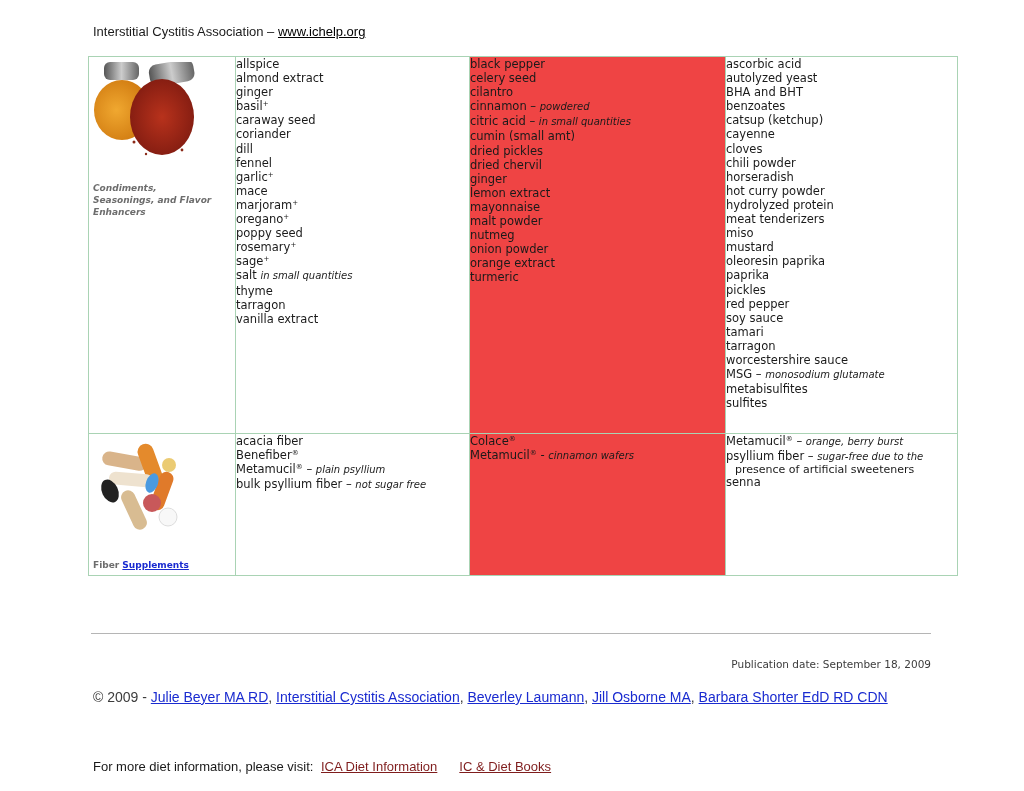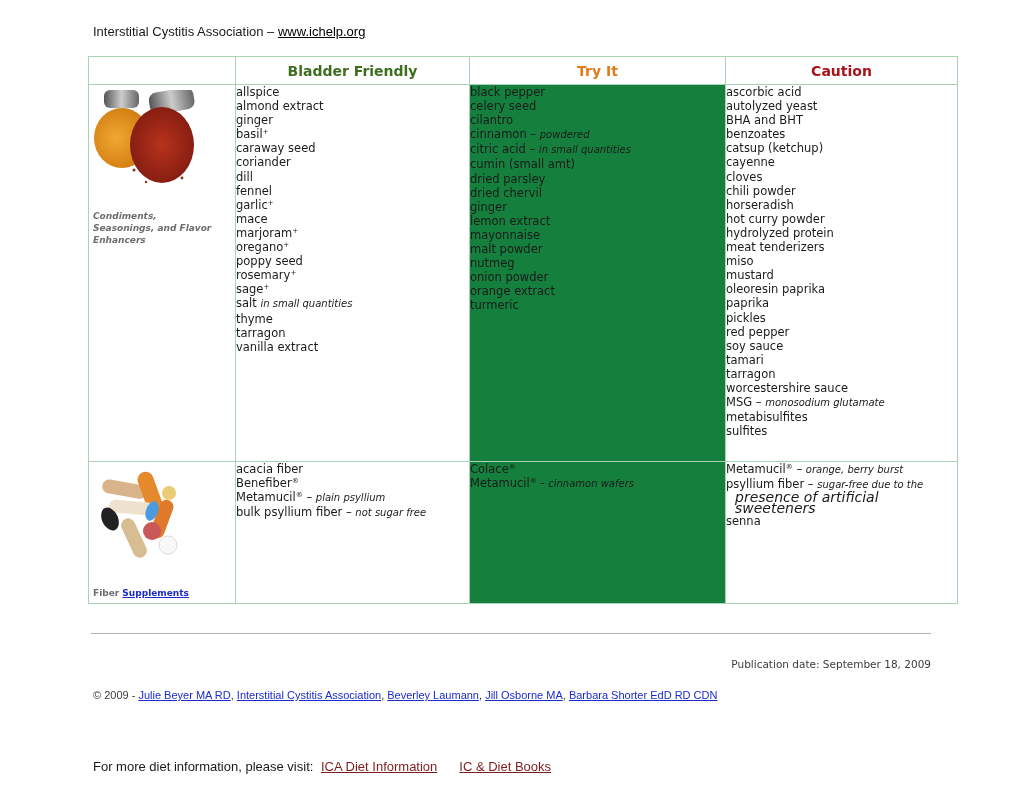--- a/index.html
+++ b/index.html
@@ -10,65 +10,59 @@
 
   table.diet { position: absolute; left: 88px; top: 56px; border-collapse: collapse; table-layout: fixed; width: 869px; }
   table.diet td, table.diet th { border: 1px solid #a9d3b4; vertical-align: top; padding: 0; }
   table.diet th { height: 27px; font-size: 14px; font-weight: bold; text-align: center; vertical-align: middle; }
   th.col-friendly { color: #3e6f1f; }
   th.col-try { color: #e07a1a; }
   th.col-caution { color: #a8111a; }
 
   td.cat-cell { width: 146px; position: relative; }
   td.list-cell { padding: 5px 4px 0 4px; font-size: 11.5px; line-height: 14.1px; }
-  td.try-cell { background: #15803d; }
+  td.try-cell { background: #ef4444; }
 
   .item { white-space: nowrap; }
   .note { font-style: italic; font-size: 10px; }
   sup { font-size: 7px; line-height: 0; vertical-align: 4px; }
-  .indent-note { padding-left: 9px; font-style: italic; font-size: 14px; line-height: 11px; }
+  .indent-note { padding-left: 9px; font-size: 11px; line-height: 11px; }
 
   .row1 td { height: 376px; }
   .row2 td { height: 141px; }
 
   .cat-label { position: absolute; left: 4px; font-size: 9px; font-weight: bold; color: #6d6d6d; line-height: 12px; }
   .cat-label a { color: #1a2bd0; text-decoration: underline; }
 
   .spice-img { position: absolute; left: 5px; top: 5px; width: 103px; height: 100px; }
   .pills-img { position: absolute; left: 8px; top: 5px; width: 100px; height: 100px; }
 
   .hr { position: absolute; left: 91px; top: 633px; width: 840px; height: 1px; background: #b5b5b5; }
   .pubdate { position: absolute; right: 93px; top: 658px; font-size: 10.5px; color: #3c3c3c; }
-  .copyright { position: absolute; left: 93px; top: 689px; font-family: "Liberation Sans", sans-serif; font-size: 11px; color: #3c3c3c; }
+  .copyright { position: absolute; left: 93px; top: 689px; font-family: "Liberation Sans", sans-serif; font-size: 14px; color: #3c3c3c; }
   .copyright a { color: #1a2bd0; text-decoration: underline; }
   .more-info { position: absolute; left: 93px; top: 759px; font-family: "Liberation Sans", sans-serif; font-size: 13px; color: #1a1a1a; }
   .more-info a { color: #7f1d1d; text-decoration: underline; margin-left: 4px; }
   .more-info a + a { margin-left: 22px; }
 </style>
 </head>
 <body>
 
 <div class="page-header">
   <span>Interstitial Cystitis Association – </span><a href="#">www.ichelp.org</a>
 </div>
 
 <table class="diet">
   <colgroup>
     <col style="width:147px">
     <col style="width:234px">
     <col style="width:256px">
     <col style="width:232px">
   </colgroup>
   <tbody>
-      <tr>
-    <th></th>
-    <th class="col-friendly">Bladder Friendly</th>
-    <th class="col-try">Try It</th>
-    <th class="col-caution">Caution</th>
-  </tr>
 
   <tr class="row1">
     <td class="cat-cell">
       <svg class="spice-img" viewBox="0 0 103 100">
         <defs>
           <radialGradient id="yel" cx="0.4" cy="0.5" r="0.6">
                 <stop offset="0" stop-color="#f0a830"></stop>
                 <stop offset="1" stop-color="#d07a10"></stop>
               </radialGradient>
           <radialGradient id="red" cx="0.5" cy="0.5" r="0.6">
@@ -117,21 +111,21 @@
       <div class="item">tarragon</div>
       <div class="item">vanilla extract</div>
     </td>
     <td class="list-cell try-cell">
       <div class="item">black pepper</div>
       <div class="item">celery seed</div>
       <div class="item">cilantro</div>
       <div class="item"><span>cinnamon –</span> <span class="note">powdered</span></div>
       <div class="item"><span>citric acid –</span> <span class="note">in small quantities</span></div>
       <div class="item">cumin (small amt)</div>
-      <div class="item">dried parsley</div>
+      <div class="item">dried pickles</div>
       <div class="item">dried chervil</div>
       <div class="item">ginger</div>
       <div class="item">lemon extract</div>
       <div class="item">mayonnaise</div>
       <div class="item">malt powder</div>
       <div class="item">nutmeg</div>
       <div class="item">onion powder</div>
       <div class="item">orange extract</div>
       <div class="item">turmeric</div>
     </td>

